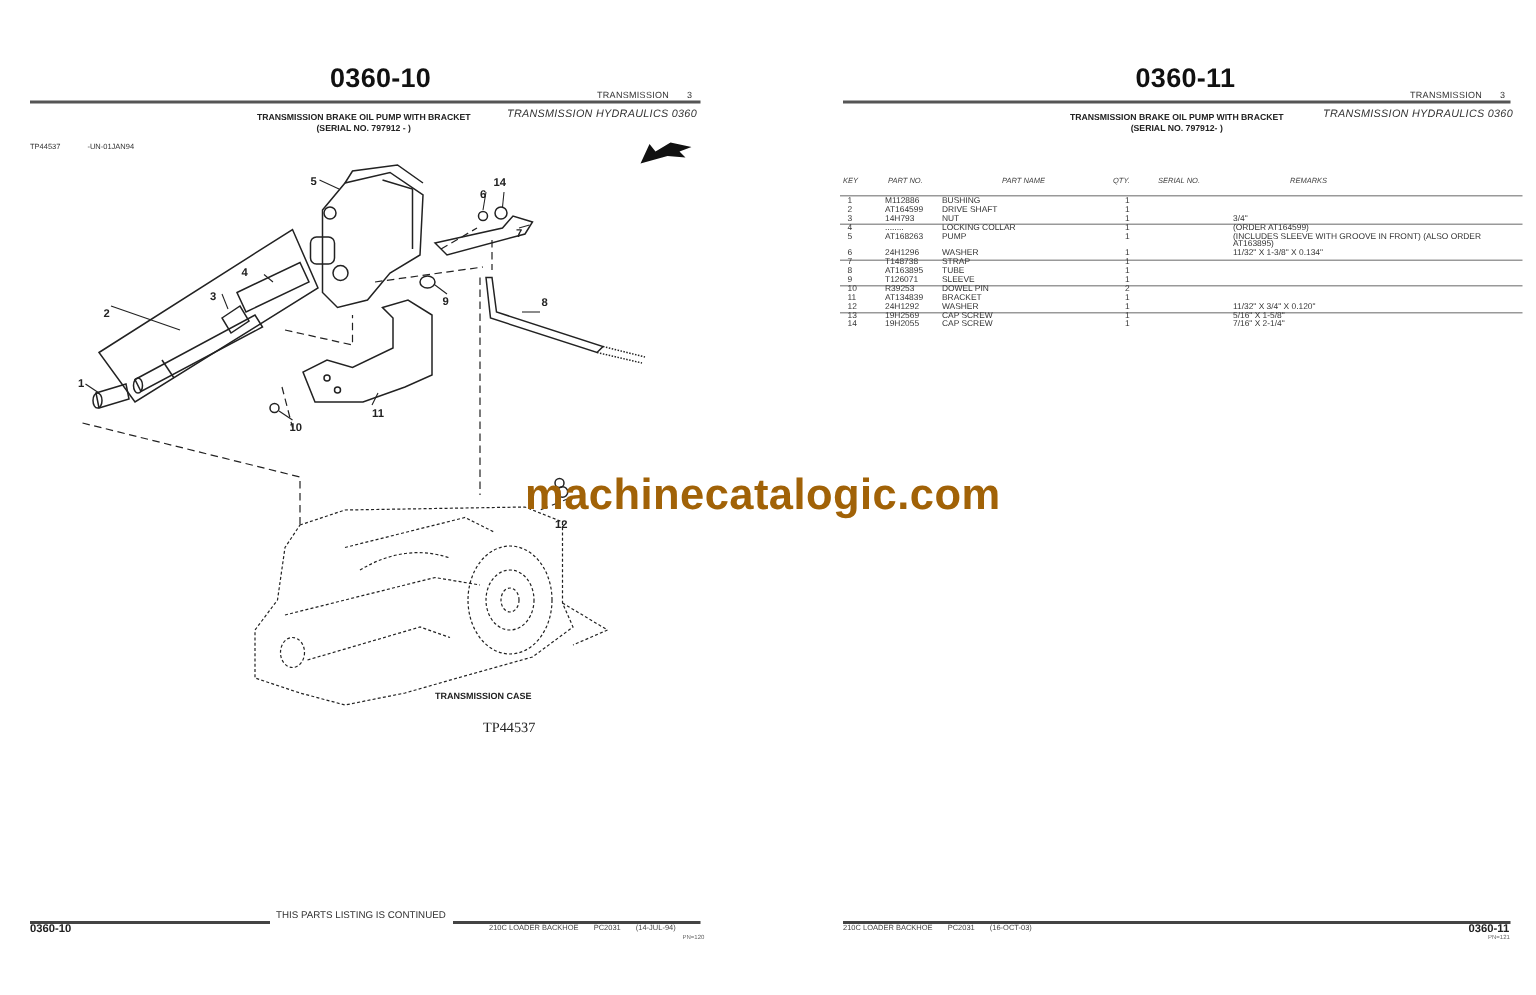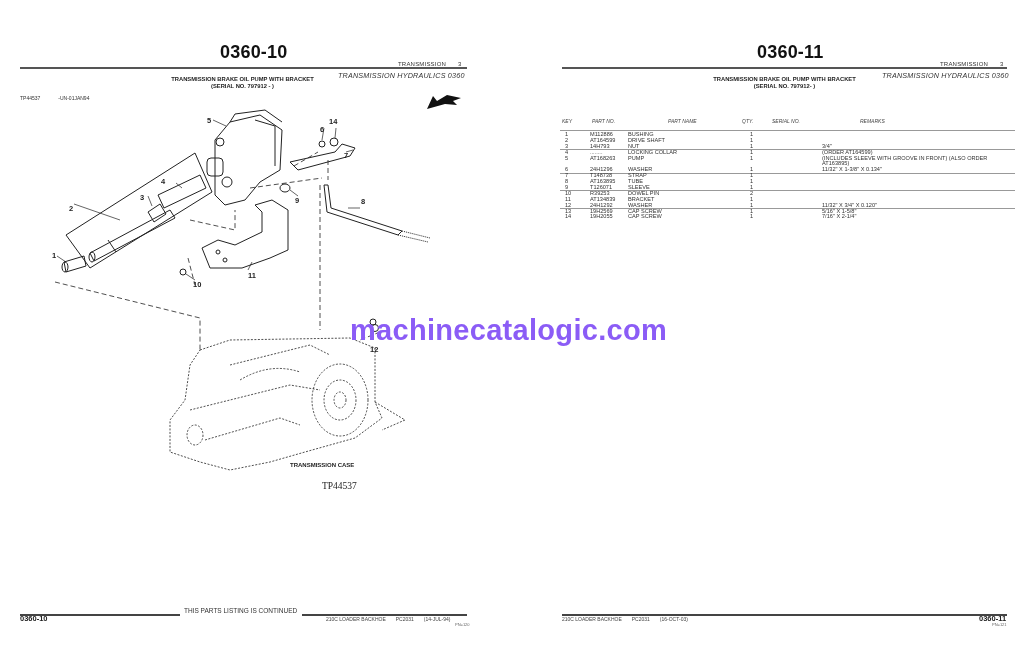--- a/index.html
+++ b/index.html
@@ -89,21 +89,21 @@
   .footer-info { position: absolute; top: 616px; font-size: 5px; color: #444; }
   #page-left .footer-info { left: 326px; }
   #page-right .footer-info { left: 50px; }
   .footer-info span + span { margin-left: 10px; }
   .pn-code { position: absolute; top: 622px; font-size: 4px; color: #666; }
   #page-left .pn-code { left: 455px; }
   #page-right .pn-code { left: 480px; }
 
   .watermark {
     position: absolute; left: 350px; top: 314px; font-weight: bold; font-size: 29px;
-    color: #8b5cf6; letter-spacing: 0.3px; z-index: 5;
+    color: #a16207; letter-spacing: 0.3px; z-index: 5;
   }
   .callout { font-family: "Liberation Sans", sans-serif; font-weight: bold; font-size: 7.5px; fill: #222; }
 </style>
 </head>
 <body>
 
 <div class="page" id="page-left">
   <div class="page-number-title">0360-10</div>
   <div class="header-rule"></div>
   <div class="section-small">

